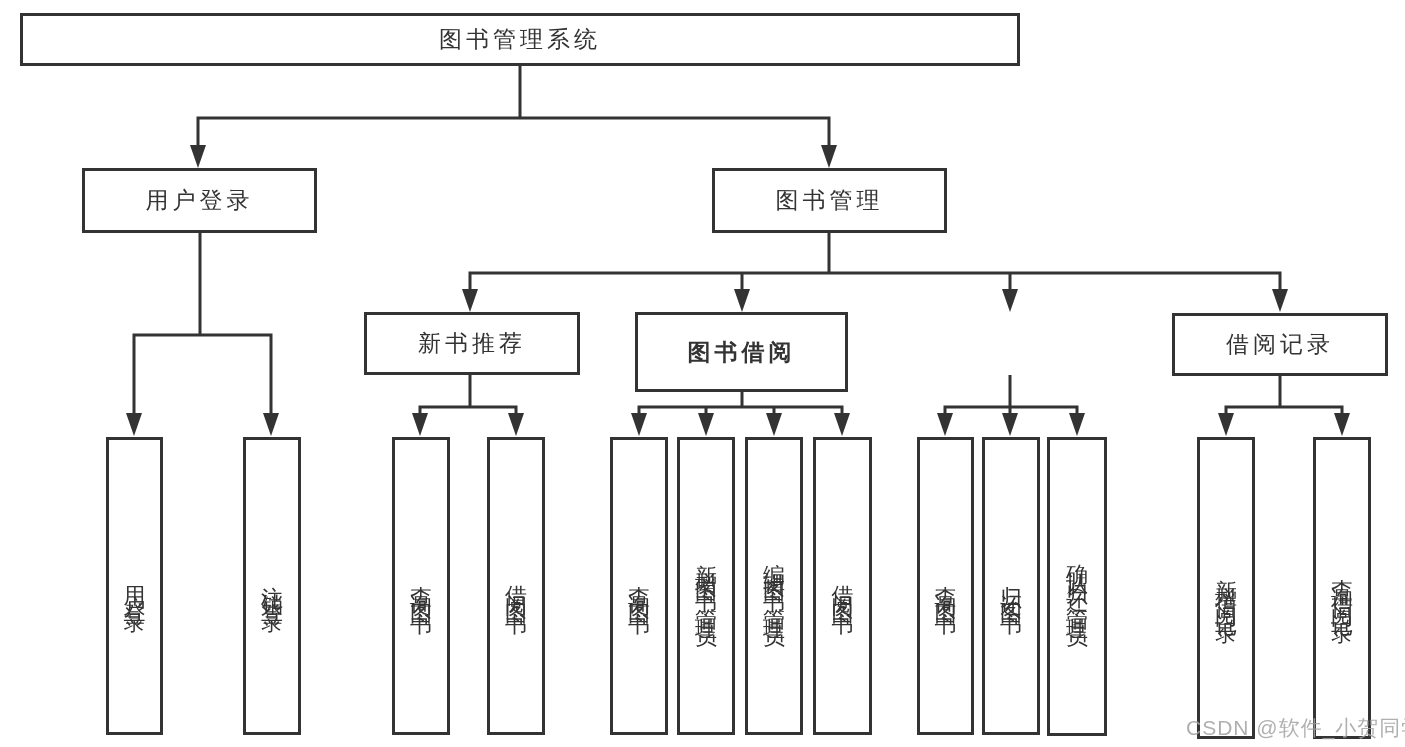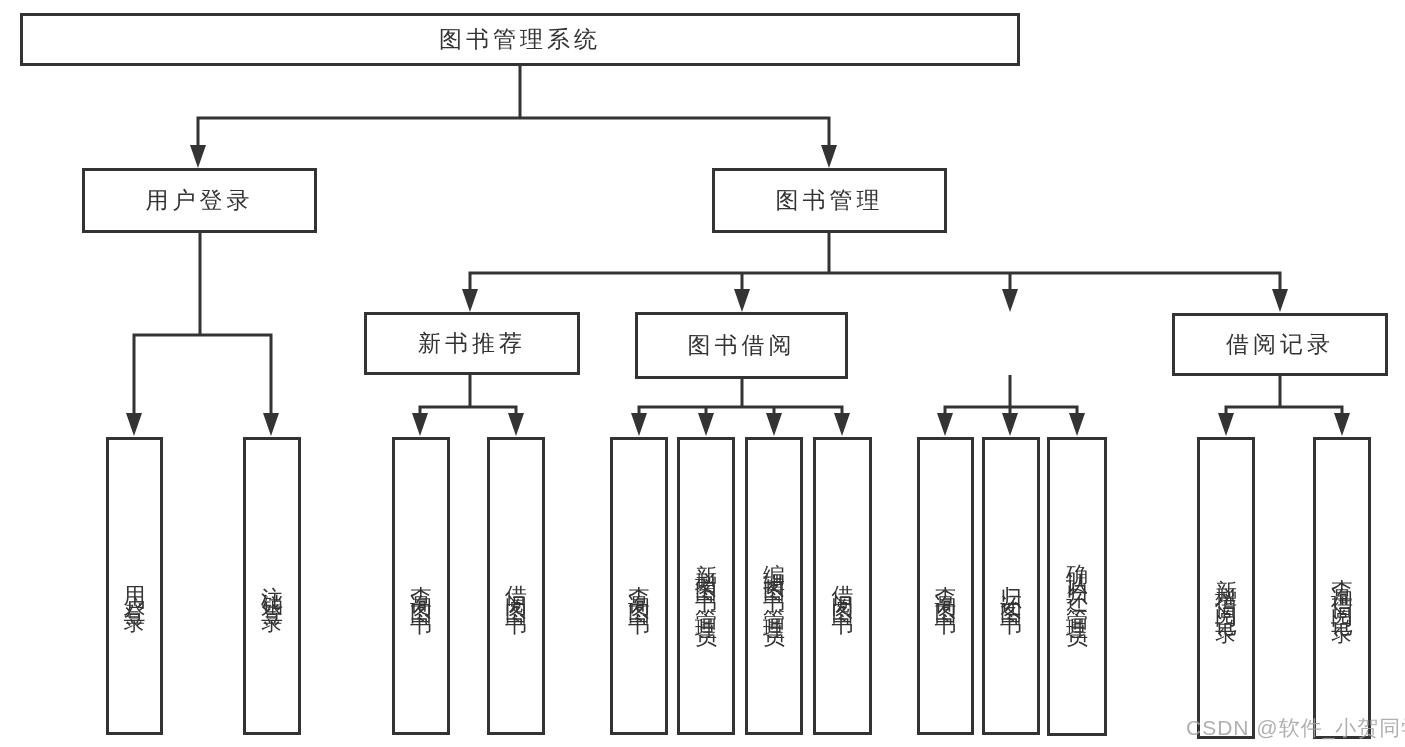--- a/index.html
+++ b/index.html
@@ -124,21 +124,21 @@
   <div class="node" style="left:82px; top:168px; width:235px; height:65px;">
     <span>用户登录</span>
   </div>
   <div class="node" style="left:712px; top:168px; width:235px; height:65px;">
     <span>图书管理</span>
   </div>
 
   <div class="node" style="left:364px; top:312px; width:216px; height:63px;">
     <span>新书推荐</span>
   </div>
-  <div class="node" style="left:635px; top:312px; width:213px; height:67px;">
+  <div class="node" style="left:635px; top:312px; width:213px; height:80px;font-weight:bold;">
     <span>图书借阅</span>
   </div>
   <div class="node" style="left:1172px; top:313px; width:216px; height:63px;">
     <span>借阅记录</span>
   </div>
 
   <div class="leaf" style="left:106px; top:437px; width:57px; height:298px;">
     <span>用户登录</span>
   </div>
   <div class="leaf" style="left:243px; top:437px; width:58px; height:298px;">

